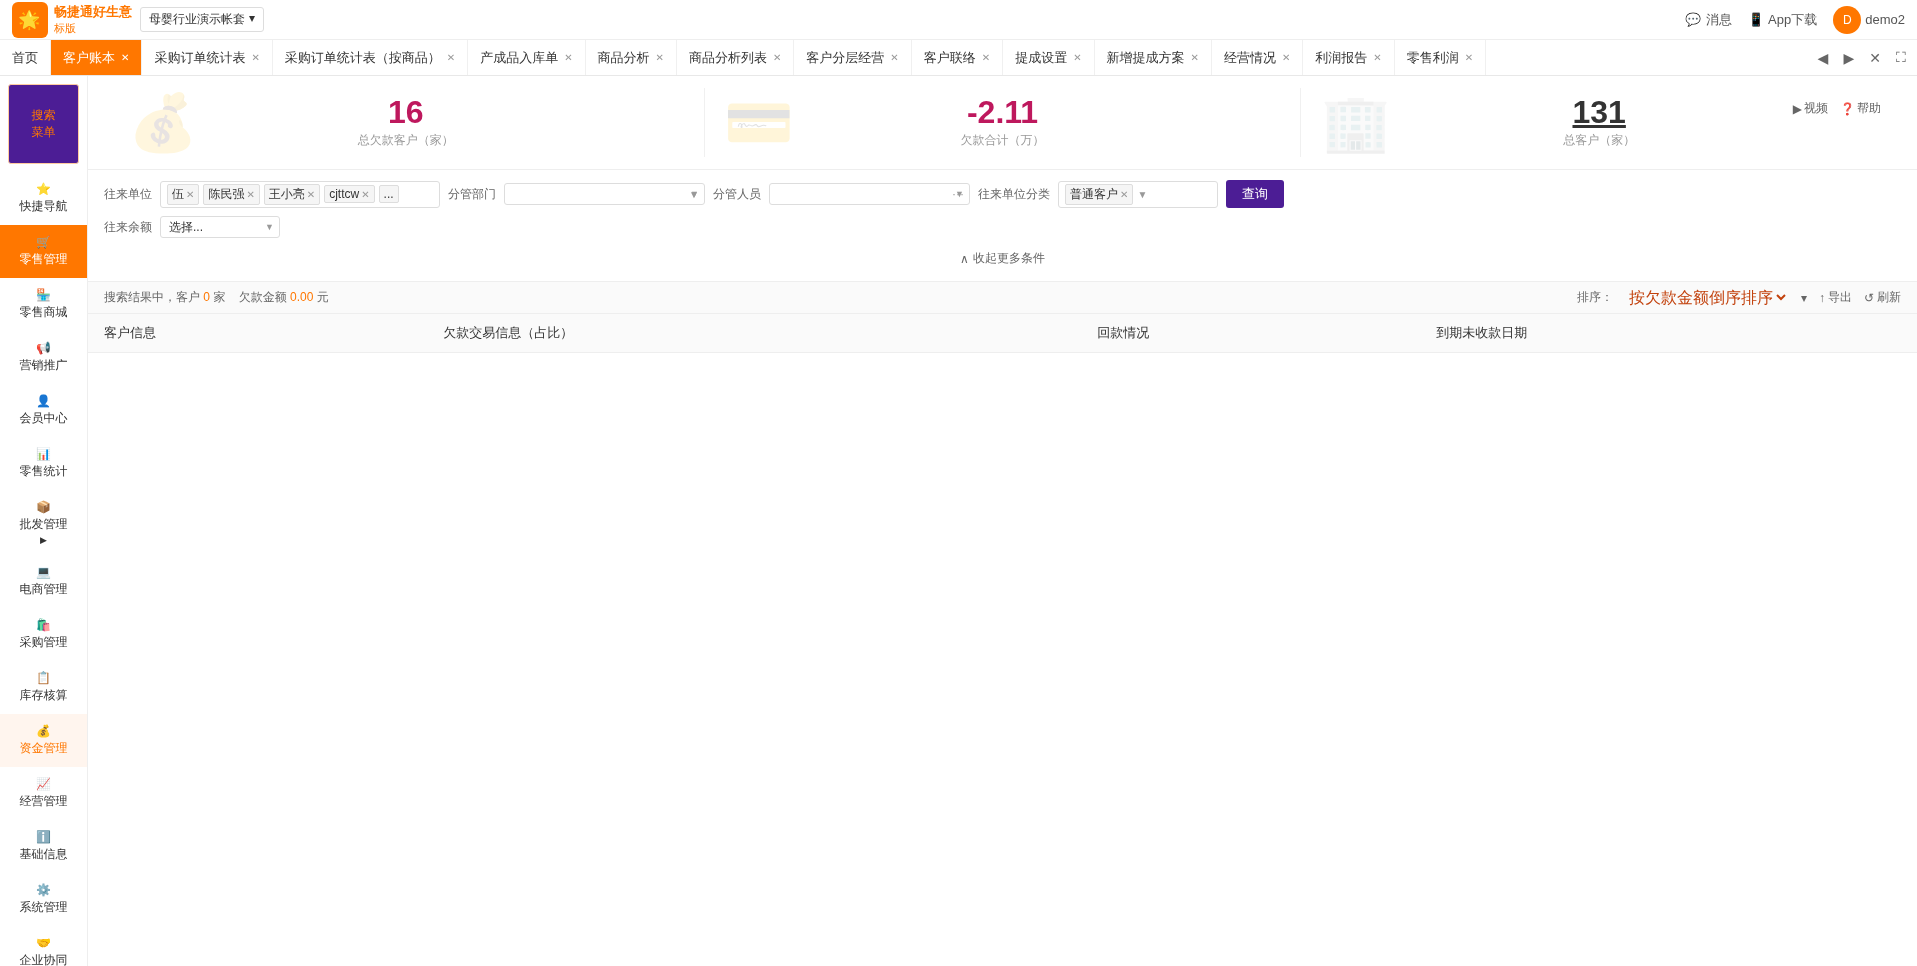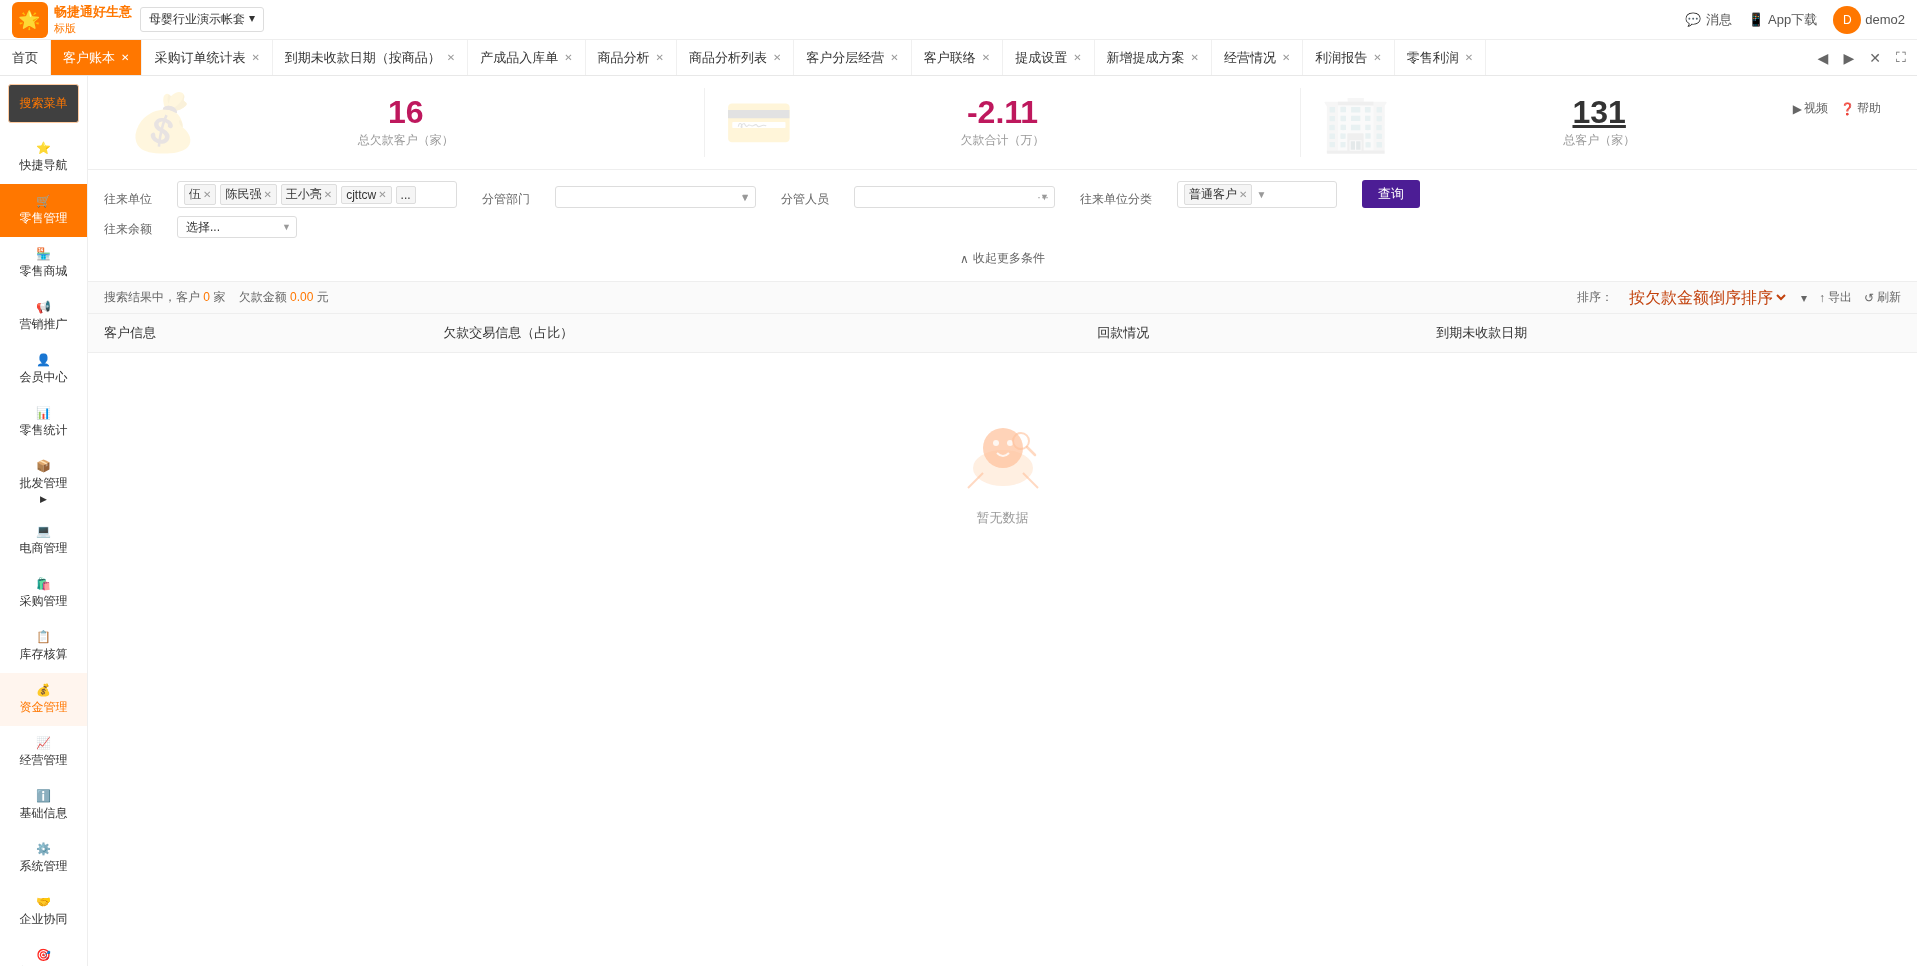--- a/index.html
+++ b/index.html
@@ -25,21 +25,21 @@
     .nav-tab.active .close-x { color: #fff; }
     .nav-tab-controls { display: flex; align-items: center; margin-left: auto; gap: 2px; padding-right: 4px; }
     .nav-tab-controls .ctrl-btn { width: 24px; height: 24px; display: flex; align-items: center; justify-content: center; cursor: pointer; color: #666; font-size: 14px; }
 
     
     .main-layout { display: flex; flex: 1; overflow: hidden; }
 
     
     .sidebar { width: 88px; background: #fff; border-right: 1px solid #eee; display: flex; flex-direction: column; flex-shrink: 0; overflow-y: auto; }
     .sidebar-search { padding: 8px; }
-    .sidebar-search-btn { width: 100%; background: #404040; border: 1px solid #ffcba0; border-radius: 3px; padding: 10px; font-size: 12px; color: #ff7700; cursor: pointer; text-align: center; }
+    .sidebar-search-btn { width: 100%; background: #4c1d95; border: 1px solid #ffcba0; border-radius: 3px; padding: 22px; font-size: 12px; color: #ff7700; cursor: pointer; text-align: center; }
     .sidebar-item { padding: 10px 0; text-align: center; font-size: 12px; color: #333; cursor: pointer; display: flex; flex-direction: column; align-items: center; gap: 2px; }
     .sidebar-item.active { color: #ff7700; background: #fff5ee; }
     .sidebar-divider { height: 1px; background: #f0f0f0; margin: 0 8px; }
     .sidebar-item.highlight { background: #ff7700; color: #fff; }
 
     
     .content { flex: 1; display: flex; flex-direction: column; overflow: hidden; background: #f5f5f5; }
 
     
     .stats-banner { background: #fff; display: flex; align-items: center; padding: 12px 20px; border-bottom: 1px solid #eee; gap: 0; flex-shrink: 0; }
@@ -48,21 +48,21 @@
     .stat-icon { position: absolute; left: 20px; top: 50%; transform: translateY(-50%); opacity: 0.15; font-size: 48px; }
     .stat-value { font-size: 32px; font-weight: bold; line-height: 1; }
     .stat-value.red { color: #be185d; }
     .stat-value.dark { color: #333; text-decoration: underline; }
     .stat-label { font-size: 12px; color: #999; margin-top: 4px; }
     .stat-actions { position: absolute; right: 16px; top: 12px; display: flex; gap: 12px; font-size: 12px; color: #666; }
     .stat-actions span { cursor: pointer; display: flex; align-items: center; gap: 2px; }
 
     
     .filter-bar { background: #fff; padding: 10px 16px; border-bottom: 1px solid #eee; flex-shrink: 0; }
-    .filter-row { display: flex; align-items: flex-end; flex-wrap: wrap; gap: 25px; margin-bottom: 8px; }
+    .filter-row { display: flex; align-items: center; flex-wrap: wrap; gap: 8px; margin-bottom: 8px; }
     .filter-row:last-child { margin-bottom: 0; }
     .filter-label { font-size: 12px; color: #666; white-space: nowrap; }
     .filter-tags-wrap { display: flex; align-items: center; gap: 4px; flex-wrap: wrap; border: 1px solid #ddd; border-radius: 3px; padding: 2px 6px; min-width: 280px; }
     .filter-tag { background: #f5f5f5; border: 1px solid #ddd; border-radius: 2px; padding: 1px 4px; font-size: 12px; color: #333; display: flex; align-items: center; gap: 2px; }
     .filter-tag .tag-close { cursor: pointer; color: #999; font-size: 10px; }
     .filter-select { border: 1px solid #ddd; border-radius: 3px; padding: 3px 36px 3px 8px; font-size: 12px; color: #333; background: #fff; appearance: none; cursor: pointer; min-width: 140px; position: relative; }
     .filter-select-wrap { position: relative; display: inline-flex; align-items: center; }
     .filter-select-wrap::after { content: '▼'; font-size: 9px; color: #999; position: absolute; right: 6px; pointer-events: none; }
     .filter-select-wrap .dots { position: absolute; right: 6px; color: #999; font-size: 12px; pointer-events: none; }
     .collapse-btn { display: flex; align-items: center; gap: 4px; color: #666; font-size: 12px; cursor: pointer; }
@@ -133,21 +133,21 @@
   </div>
   <div class="nav-tab active">
     <span>客户账本</span>
     <span class="close-x">✕</span>
   </div>
   <div class="nav-tab">
     <span>采购订单统计表</span>
     <span class="close-x">✕</span>
   </div>
   <div class="nav-tab">
-    <span>到期未收款日期（按商品）</span>
+    <span>采购订单统计表（按商品）</span>
     <span class="close-x">✕</span>
   </div>
   <div class="nav-tab">
     <span>产成品入库单</span>
     <span class="close-x">✕</span>
   </div>
   <div class="nav-tab">
     <span>商品分析</span>
     <span class="close-x">✕</span>
   </div>
@@ -391,33 +391,16 @@
             <th>客户信息</th>
             <th>欠款交易信息（占比）</th>
             <th>回款情况</th>
             <th>到期未收款日期</th>
           </tr>
         </thead>
         <tbody id="table-body">
         </tbody>
       </table>
 
-      <div class="empty-state">
-        <div style="font-size:72px; color:#ffccaa; opacity:0.8; text-align:center;">
-          
-          <svg width="100" height="80" viewBox="0 0 100 80" fill="none">
-            <ellipse cx="50" cy="55" rx="30" ry="18" fill="#ffd5b3" opacity="0.5"></ellipse>
-            <circle cx="50" cy="35" r="20" fill="#ffb080" opacity="0.7"></circle>
-            <circle cx="43" cy="30" r="3" fill="#fff" opacity="0.8"></circle>
-            <circle cx="57" cy="30" r="3" fill="#fff" opacity="0.8"></circle>
-            <path d="M44 40 Q50 46 56 40" stroke="#fff" stroke-width="2" fill="none" opacity="0.8"></path>
-            <path d="M30 60 Q20 70 15 75" stroke="#ffb080" stroke-width="2" opacity="0.6"></path>
-            <path d="M70 60 Q80 70 85 75" stroke="#ffb080" stroke-width="2" opacity="0.6"></path>
-            <circle cx="68" cy="28" r="8" fill="none" stroke="#ffb080" stroke-width="2" opacity="0.6"></circle>
-            <line x1="74" y1="34" x2="82" y2="42" stroke="#ffb080" stroke-width="2.5" stroke-linecap="round" opacity="0.6"></line>
-          </svg>
-        </div>
-        <div class="empty-text">暂无数据</div>
-      </div>
     </div>
 
   </div>
 </div>
 
 </body></html>

